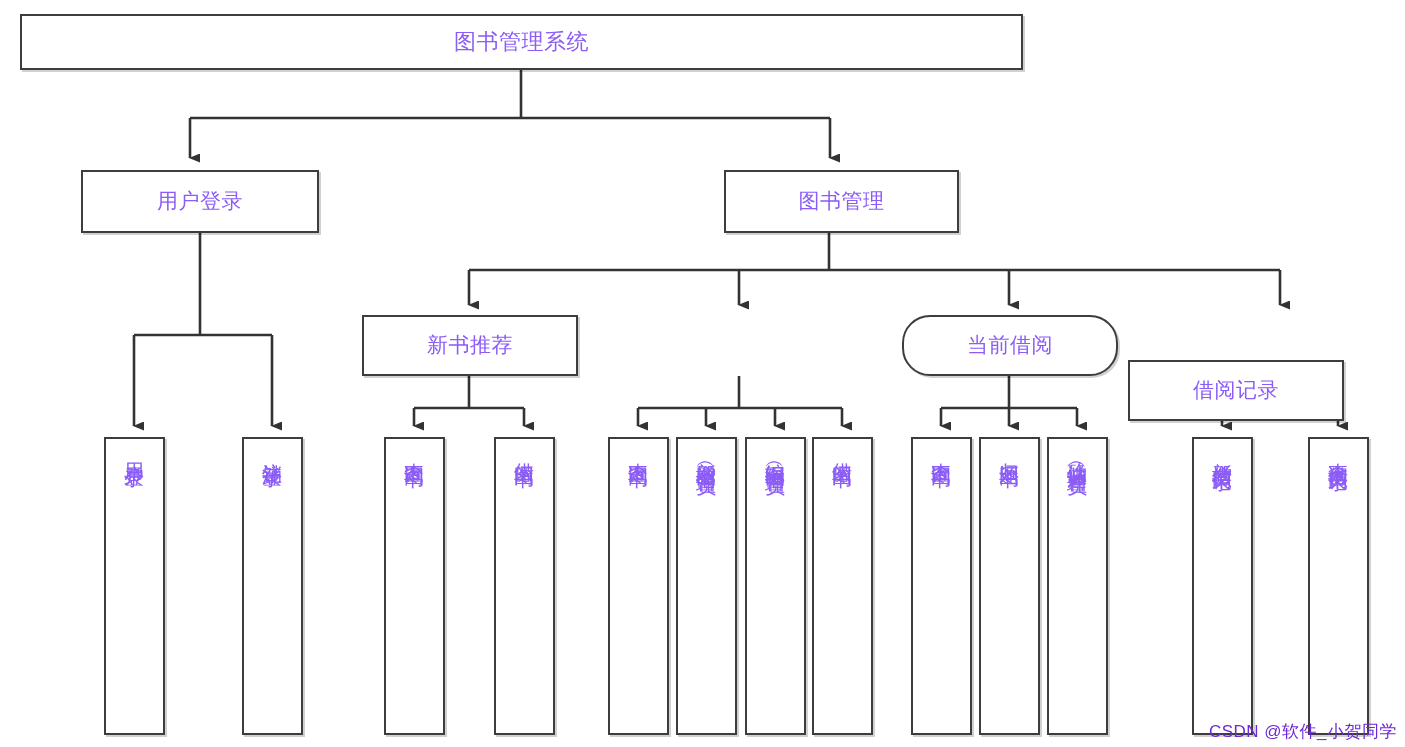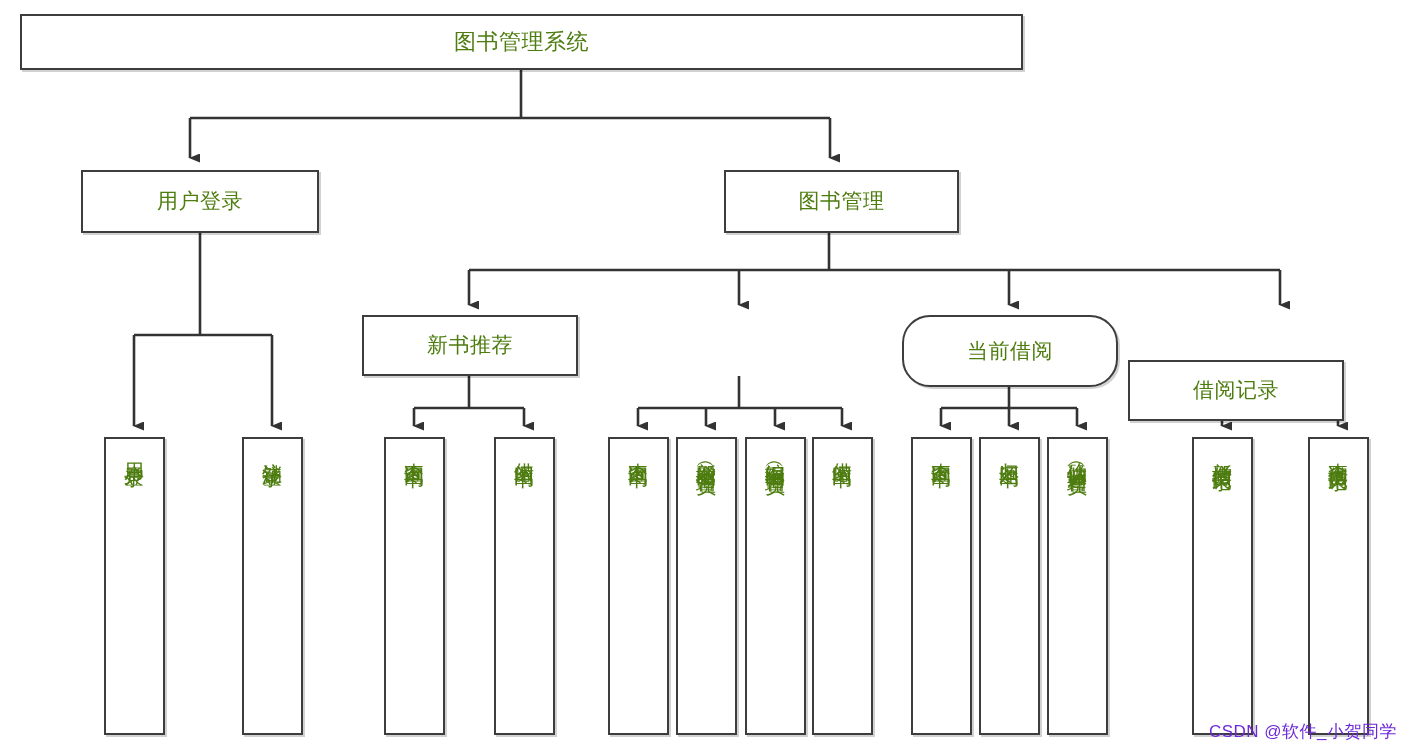--- a/index.html
+++ b/index.html
@@ -30,21 +30,21 @@
   
   .node {
     position: absolute;
     box-sizing: border-box;
     background: #ffffff;
     border: 2px solid #3d3d3d;
     box-shadow: 2px 2px 0 rgba(0,0,0,0.18);
     display: flex;
     align-items: center;
     justify-content: center;
-    color: #4d7c0f;
+    color: #8b5cf6;
   }
   .node .node-label {
     display: block;
     text-align: center;
     line-height: 1.18;
     letter-spacing: 0.5px;
     white-space: pre-wrap;
   }
   
   .node.horiz .node-label {
@@ -143,21 +143,21 @@
 
   <div class="node horiz" style="left:708px; top:170px; width:235px; height:63px;margin-left:16px;">
     <span class="node-label">图书管理</span>
   </div>
 
   <div class="node horiz" style="left:362px; top:315px; width:216px; height:61px;">
     <span class="node-label">新书推荐</span>
   </div>
 
 
-  <div class="node horiz" style="left:902px; top:315px; width:216px; height:72px;border-radius:28px;">
+  <div class="node horiz" style="left:902px; top:315px; width:216px; height:61px;border-radius:28px;">
     <span class="node-label">当前借阅</span>
   </div>
 
   <div class="node horiz" style="left:1128px; top:315px; width:216px; height:61px;margin-top:45px;">
     <span class="node-label">借阅记录</span>
   </div>
 
   <div class="node vert" style="left:104px; top:437px; width:61px; height:298px;">
     <span class="node-label">用户登录</span>
   </div>

